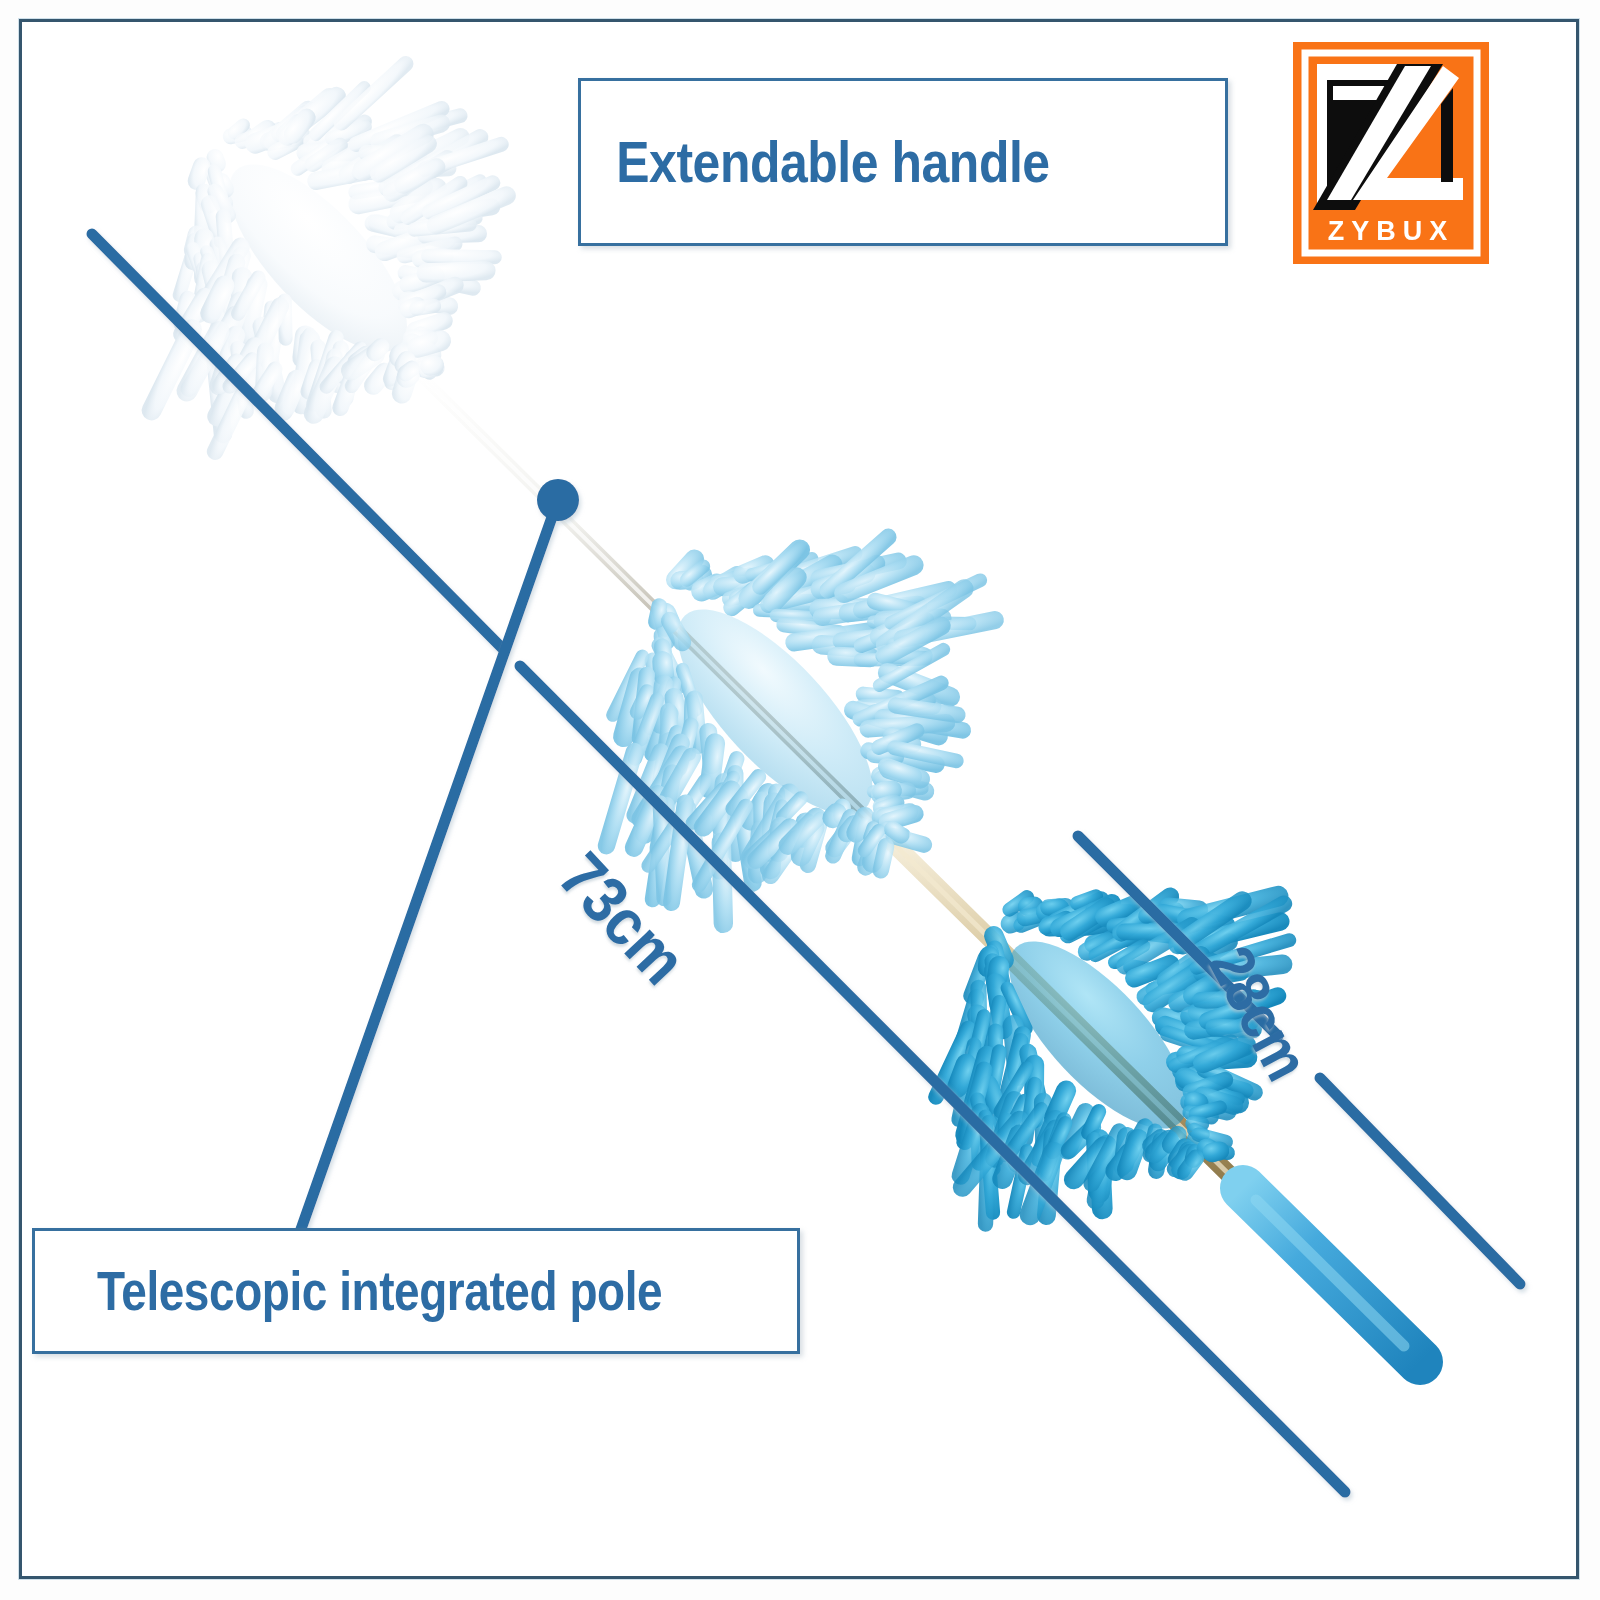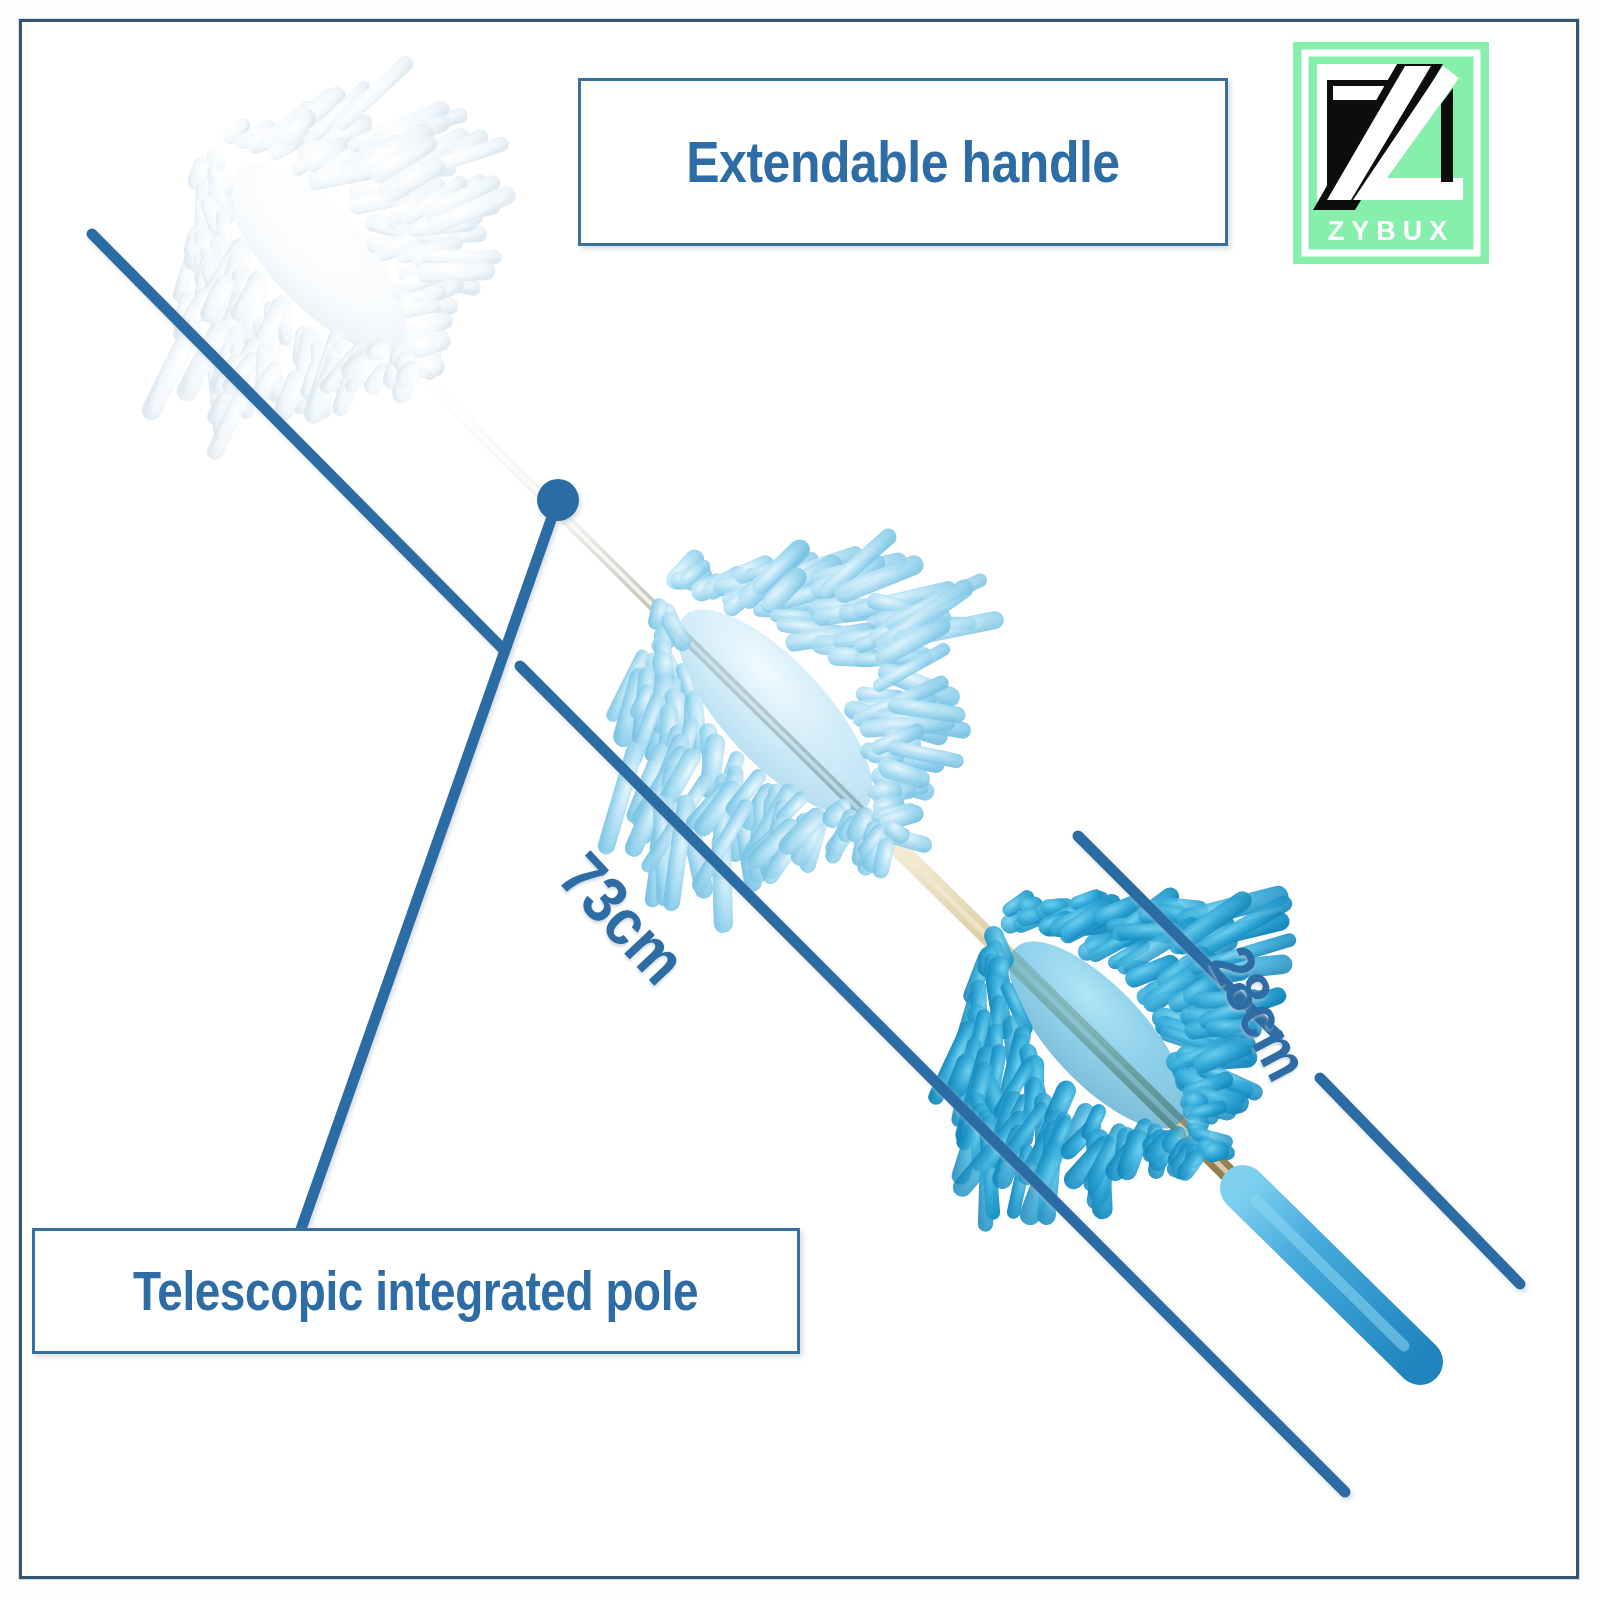--- a/index.html
+++ b/index.html
@@ -13,21 +13,21 @@
 
   
   #stage{position:absolute;left:0;top:0;width:1600px;height:1600px;}
 
   svg#art{position:absolute;left:0;top:0;width:1600px;height:1600px;
           overflow:visible;}
 
   
   .callout{position:absolute;background:#ffffff;border:3px solid #37709f;
            box-sizing:border-box;display:flex;align-items:center;
-           justify-content:center;box-shadow:3px 3px 5px rgba(170,185,195,.45);}
+           box-shadow:3px 3px 5px rgba(170,185,195,.45);}
   .callout span{color:#2d6ca4;font-weight:bold;letter-spacing:-.5px;
                 white-space:nowrap;line-height:1;
                 font-family:"Liberation Sans",sans-serif;}
 
   #callout-extendable{left:578px;top:78px;width:650px;height:168px;}
   #callout-extendable span{font-size:58px;transform:scaleX(.86);}
 
   #callout-telescopic{left:32px;top:1228px;width:768px;height:126px;}
   #callout-telescopic span{font-size:56px;transform:scaleX(.82);}
 
@@ -35,21 +35,21 @@
   .dimlabel{position:absolute;color:#2d6ca4;font-weight:bold;
             font-family:"Liberation Sans",sans-serif;white-space:nowrap;
             text-shadow:2px 2px 3px rgba(180,195,205,.6);}
   #label-73{left:600px;top:838px;font-size:66px;
             transform:rotate(47deg) scaleX(.88);transform-origin:left top;}
   #label-28{left:1258px;top:935px;font-size:62px;
             transform:rotate(62deg) scaleX(.88);transform-origin:left top;}
 
   
   #logo{position:absolute;left:1293px;top:42px;width:196px;height:222px;
-        background:#86efac;}
+        background:#f97316;}
   #logo svg{display:block;}
 </style>
 </head>
 <body>
 
 <div id="frame"></div>
 
 <div id="stage">
 
   <svg id="art" viewBox="0 0 1600 1600">

